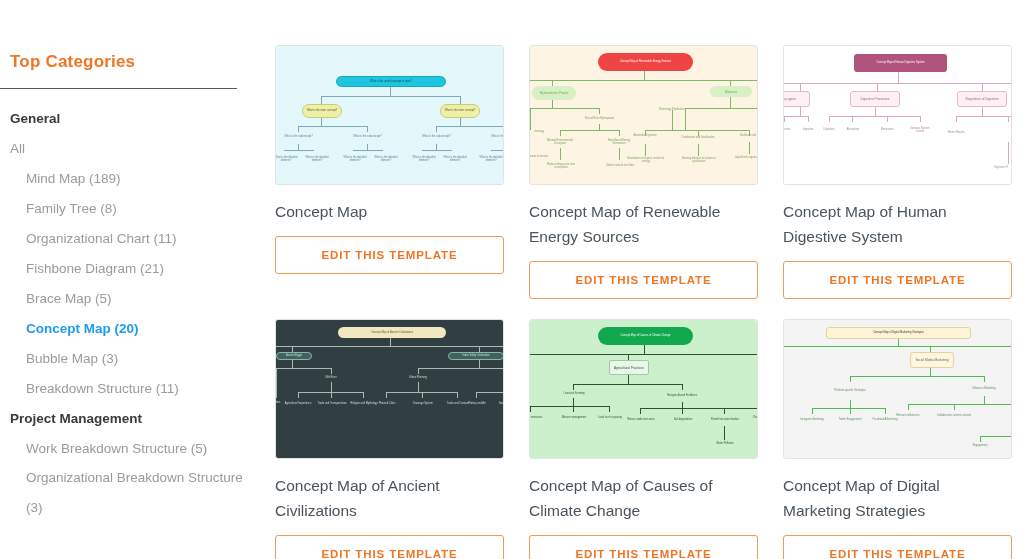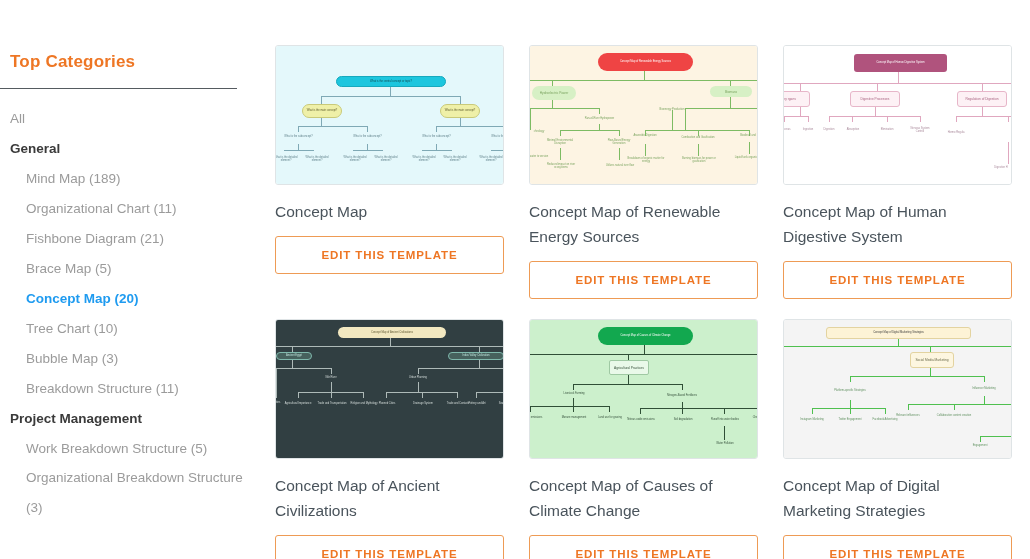--- a/index.html
+++ b/index.html
@@ -147,43 +147,43 @@
 </head>
 <body>
 
 <div id="page">
 
   <div id="sidebar">
     <div id="sidebar-title">Top Categories</div>
     <div id="sidebar-divider"></div>
     <div id="sidebar-list">
 
+      <div class="cat-row cat-group">
+        <span>General</span>
+      </div>
       <div class="cat-row cat-all">
         <span>All</span>
       </div>
-      <div class="cat-row cat-group">
-        <span>General</span>
-      </div>
       <div class="cat-row cat-item">
         <span>Mind Map (189)</span>
+      </div>
+      <div class="cat-row cat-item">
+        <span>Family Tree (8)</span>
       </div>
       <div class="cat-row cat-item">
         <span>Organizational Chart (11)</span>
       </div>
       <div class="cat-row cat-item">
         <span>Fishbone Diagram (21)</span>
       </div>
       <div class="cat-row cat-item">
         <span>Brace Map (5)</span>
       </div>
       <div class="cat-row cat-item active">
         <span>Concept Map (20)</span>
-      </div>
-      <div class="cat-row cat-item">
-        <span>Tree Chart (10)</span>
       </div>
       <div class="cat-row cat-item">
         <span>Bubble Map (3)</span>
       </div>
       <div class="cat-row cat-item">
         <span>Breakdown Structure (11)</span>
       </div>
       <div class="cat-row cat-group">
         <span>Project Management</span>
       </div>

